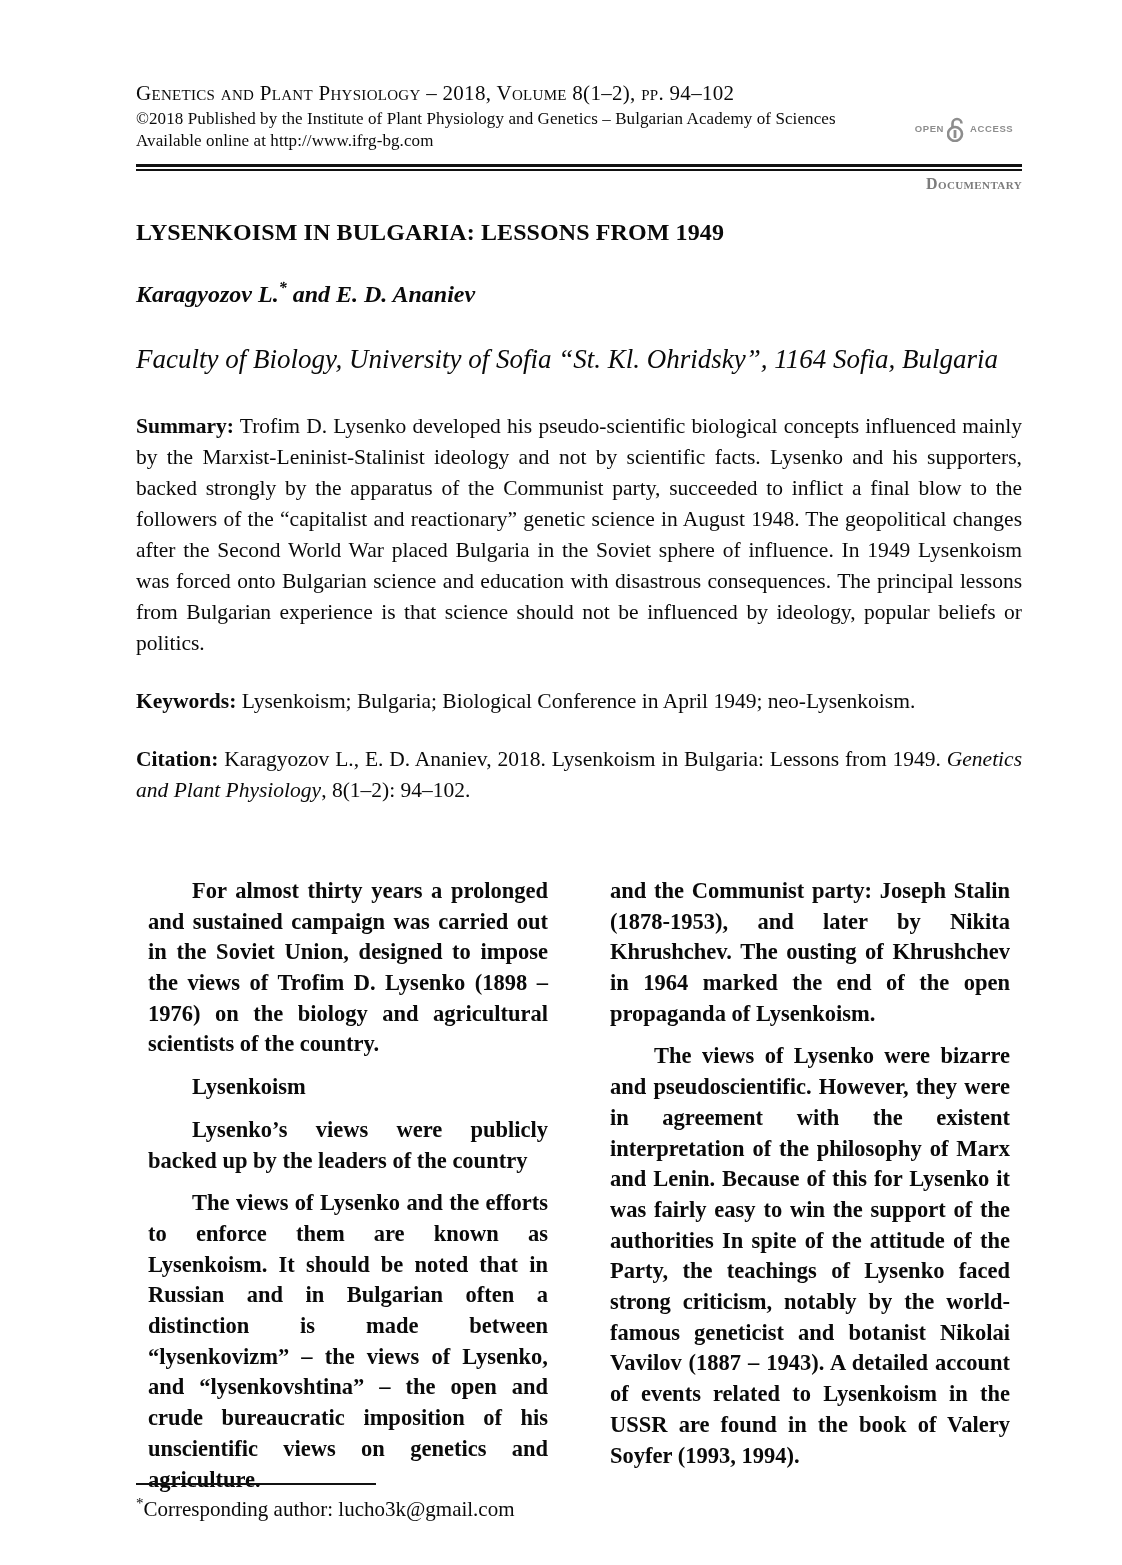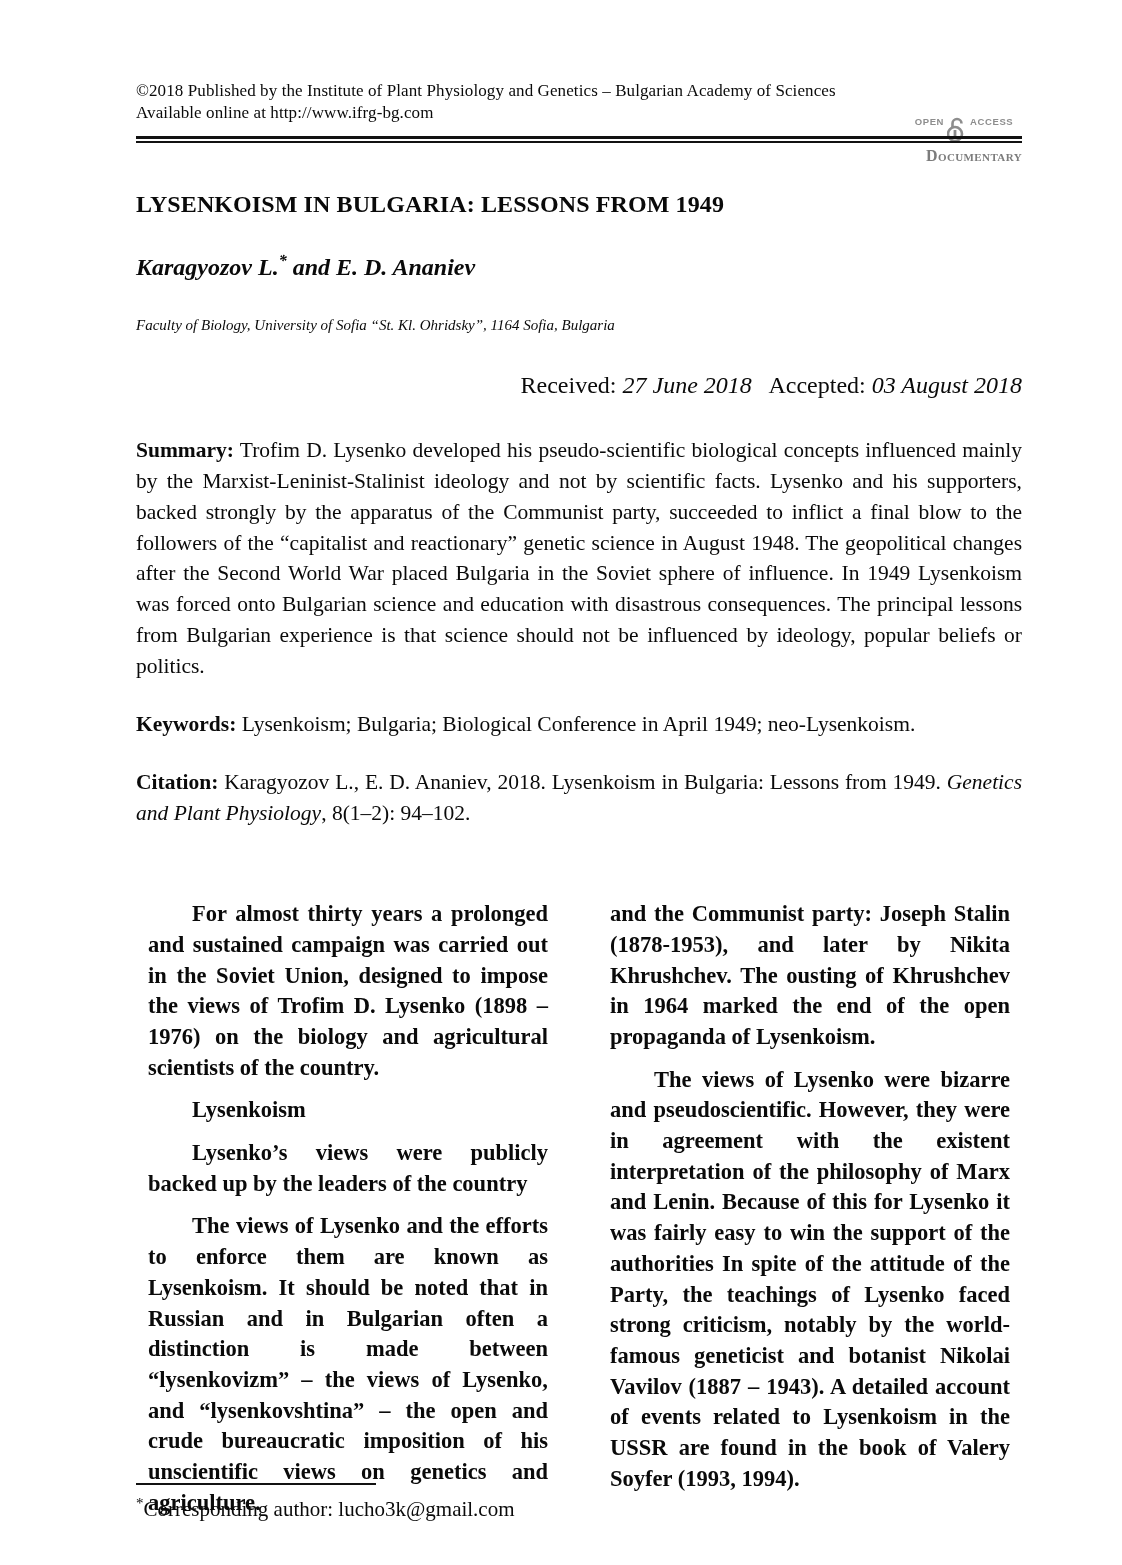--- a/index.html
+++ b/index.html
@@ -43,21 +43,21 @@
   .oa-badge {
     position: absolute;
     right: 0px;
     top: 36px;
     width: 116px;
     text-align: center;
     color: #8a8a8a;
   }
   .oa-row {
     display: flex;
-    align-items: flex-start;
+    align-items: center;
     justify-content: center;
     gap: 3px;
   }
   .oa-word {
     font-family: "Liberation Sans", sans-serif;
     font-size: 9.5px;
     font-weight: bold;
     letter-spacing: 0.6px;
     color: #8d8d8d;
   }
@@ -109,21 +109,21 @@
     font-weight: bold;
     font-style: italic;
   }
   .authors .star {
     font-size: 16px;
     vertical-align: super;
     font-weight: bold;
   }
   .affiliation {
     margin-top: 36px;
-    font-size: 15px;
+    font-size: 27px;
     font-style: italic;
   }
   .dates {
     margin-top: 38px;
     text-align: right;
     font-size: 24px;
   }
   .dates .date-val {
     font-style: italic;
   }
@@ -199,20 +199,21 @@
     font-size: 15px;
   }
 </style>
 </head>
 <body>
 
 <div class="page">
   <div class="content">
 
     <div class="masthead">
+      <div class="masthead-line1">Genetics and Plant Physiology – 2018, Volume 8(1–2), pp. 94–102</div>
       <div class="masthead-line2">©2018 Published by the Institute of Plant Physiology and Genetics – Bulgarian Academy of Sciences</div>
       <div class="masthead-line3">Available online at http://www.ifrg-bg.com</div>
 
       <div class="oa-badge">
         <div class="oa-row">
           <span class="oa-word">OPEN</span>
           <span class="oa-lock">
             <svg width="20" height="26" viewBox="0 0 20 26">
               <path d="M5.5 11 V7.5 a4.5 4.5 0 0 1 9 0" fill="none" stroke="#8d8d8d" stroke-width="2.6"></path>
               <circle cx="8" cy="18" r="7" fill="none" stroke="#8d8d8d" stroke-width="2.6"></circle>
@@ -231,26 +232,20 @@
     </div>
 
     <h1 class="paper-title">LYSENKOISM IN BULGARIA: LESSONS FROM 1949</h1>
 
     <div class="authors">
       <span>Karagyozov L.</span><span class="star">*</span><span> and E. D. Ananiev</span>
     </div>
 
     <div class="affiliation">Faculty of Biology, University of Sofia “St. Kl. Ohridsky”, 1164 Sofia, Bulgaria</div>
 
-    <div class="dates">
-      <span>Received:</span>
-      <span class="date-val">27 June 2018</span>&nbsp;&nbsp;
-      <span>Accepted:</span>
-      <span class="date-val">03 August 2018</span>
-    </div>
 
     <div class="abstract">
       <b>Summary:</b><span> Trofim D. Lysenko developed his pseudo-scientific biological concepts influenced mainly by the Marxist-Leninist-Stalinist ideology and not by scientific facts. Lysenko and his supporters, backed strongly by the apparatus of the Communist party, succeeded to inflict a final blow to the followers of the “capitalist and reactionary” genetic science in August 1948. The geopolitical changes after the Second World War placed Bulgaria in the Soviet sphere of influence. In 1949 Lysenkoism was forced onto Bulgarian science and education with disastrous consequences. The principal lessons from Bulgarian experience is that science should not be influenced by ideology, popular beliefs or politics.</span>
     </div>
 
     <div class="keywords">
       <b>Keywords:</b><span> Lysenkoism; Bulgaria; Biological Conference in April 1949; neo-Lysenkoism.</span>
     </div>
 
     <div class="citation">

